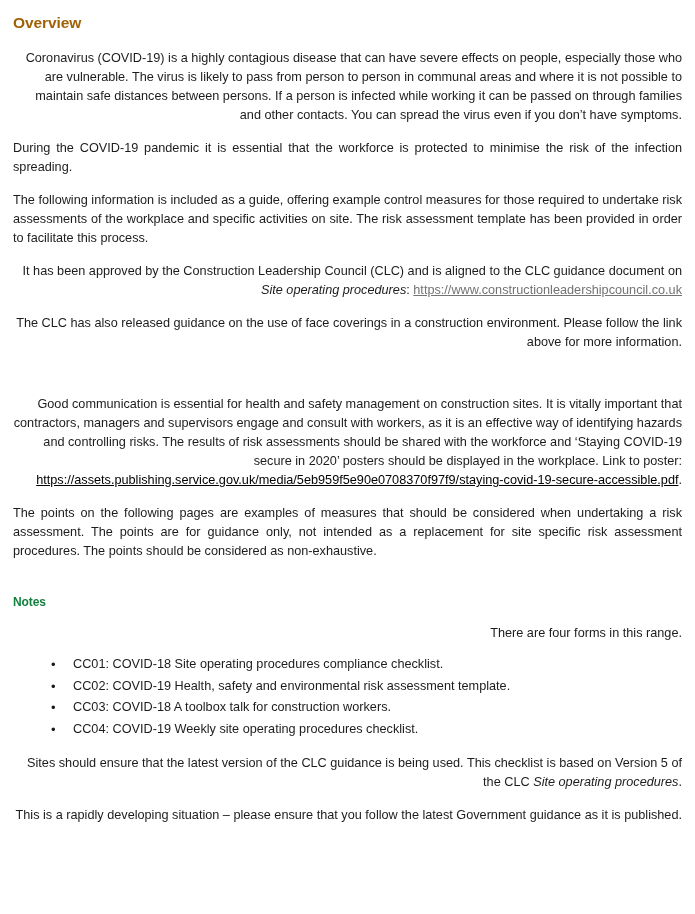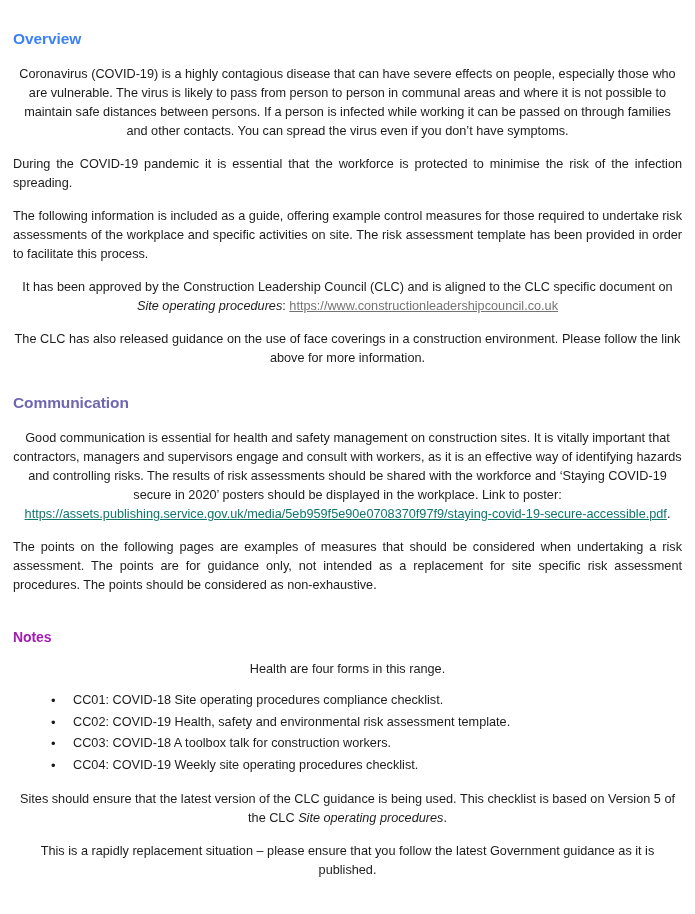--- a/index.html
+++ b/index.html
@@ -23,45 +23,45 @@
   }
   .content {
     padding: 10px 13px 0 13px;
   }
   h2.heading {
     font-size: 15.5px;
     font-weight: bold;
     margin: 0;
     letter-spacing: -0.1px;
   }
-  h2.heading.overview  { color: #3b82f6; margin-top: 20px; }
+  h2.heading.overview  { color: #a16207; margin-top: 4px; }
   h2.heading.comm      { color: #6F67AE; margin-top: 0; }
-  h2.heading.notes     { color: #a21caf; font-size: 14px; margin-top: 0; }
+  h2.heading.notes     { color: #15803d; font-size: 12px; margin-top: 0; }
 
   p.body {
     font-size: 12.7px;
     line-height: 19px;
     margin: 0;
     color: #1c1c1c;
   }
   p.justify { text-align: justify; text-justify: inter-word; }
-  p.left    { text-align: center; }
+  p.left    { text-align: right; }
 
   .sp-after-head { height: 17px; }
   .sp-para       { height: 14px; }
   .sp-section    { height: 26px; }
   .sp-head-small { height: 15px; }
   .sp-list       { height: 11px; }
   .sp-notes-top  { height: 34px; }
 
   a.link {
     text-decoration: underline;
   }
   a.link.teal  { color: #737373; }
-  a.link.blue  { color: #0f766e; }
+  a.link.blue  { color: #000000; }
 
   em.ital { }
 
   ul.formlist {
     margin: 0;
     padding: 0 0 0 0;
     list-style: none;
   }
   ul.formlist li {
     position: relative;
@@ -90,52 +90,51 @@
 
     <p class="body left">Coronavirus (COVID-19) is a highly contagious disease that can have severe effects on people, especially those who are vulnerable. The virus is likely to pass from person to person in communal areas and where it is not possible to maintain safe distances between persons. If a person is infected while working it can be passed on through families and other contacts. You can spread the virus even if you don’t have symptoms.</p>
     <div class="sp-para"></div>
 
     <p class="body justify">During the COVID-19 pandemic it is essential that the workforce is protected to minimise the risk of the infection spreading.</p>
     <div class="sp-para"></div>
 
     <p class="body justify">The following information is included as a guide, offering example control measures for those required to undertake risk assessments of the workplace and specific activities on site. The risk assessment template has been provided in order to facilitate this process.</p>
     <div class="sp-para"></div>
 
-    <p class="body left"><span>It has been approved by the Construction Leadership Council (CLC) and is aligned to the CLC specific document on </span><em class="ital">Site operating procedures</em><span>: </span><a class="link teal" href="#">https://www.constructionleadershipcouncil.co.uk</a></p>
+    <p class="body left"><span>It has been approved by the Construction Leadership Council (CLC) and is aligned to the CLC guidance document on </span><em class="ital">Site operating procedures</em><span>: </span><a class="link teal" href="#">https://www.constructionleadershipcouncil.co.uk</a></p>
     <div class="sp-para"></div>
 
     <p class="body left">The CLC has also released guidance on the use of face coverings in a construction environment. Please follow the link above for more information.</p>
 
     <div class="sp-section"></div>
 
-    <h2 class="heading comm">Communication</h2>
     <div class="sp-after-head"></div>
 
     <p class="body left">Good communication is essential for health and safety management on construction sites. It is vitally important that contractors, managers and supervisors engage and consult with workers, as it is an effective way of identifying hazards and controlling risks. The results of risk assessments should be shared with the workforce and ‘Staying COVID-19 secure in 2020’ posters should be displayed in the workplace. Link to poster:</p>
 
     <p class="body left"><a class="link blue" href="#">https://assets.publishing.service.gov.uk/media/5eb959f5e90e0708370f97f9/staying-covid-19-secure-accessible.pdf</a><span>.</span></p>
     <div class="sp-para"></div>
 
     <p class="body justify">The points on the following pages are examples of measures that should be considered when undertaking a risk assessment. The points are for guidance only, not intended as a replacement for site specific risk assessment procedures. The points should be considered as non-exhaustive.</p>
 
     <div class="sp-notes-top"></div>
 
     <h2 class="heading notes">Notes</h2>
     <div class="sp-head-small"></div>
 
-    <p class="body left">Health are four forms in this range.</p>
+    <p class="body left">There are four forms in this range.</p>
     <div class="sp-list"></div>
 
     <ul class="formlist">
       <li><span class="bullet">•</span><span>CC01: COVID-18 Site operating procedures compliance checklist.</span></li>
       <li><span class="bullet">•</span><span>CC02: COVID-19 Health, safety and environmental risk assessment template.</span></li>
       <li><span class="bullet">•</span><span>CC03: COVID-18 A toolbox talk for construction workers.</span></li>
       <li><span class="bullet">•</span><span>CC04: COVID-19 Weekly site operating procedures checklist.</span></li>
     </ul>
     <div class="sp-para"></div>
 
     <p class="body left"><span>Sites should ensure that the latest version of the CLC guidance is being used. This checklist is based on Version 5 of the CLC </span><em class="ital">Site operating procedures</em><span>.</span></p>
     <div class="sp-para"></div>
 
-    <p class="body left">This is a rapidly replacement situation – please ensure that you follow the latest Government guidance as it is published.</p>
+    <p class="body left">This is a rapidly developing situation – please ensure that you follow the latest Government guidance as it is published.</p>
 
   </div>
 </div>
 
 </body></html>

